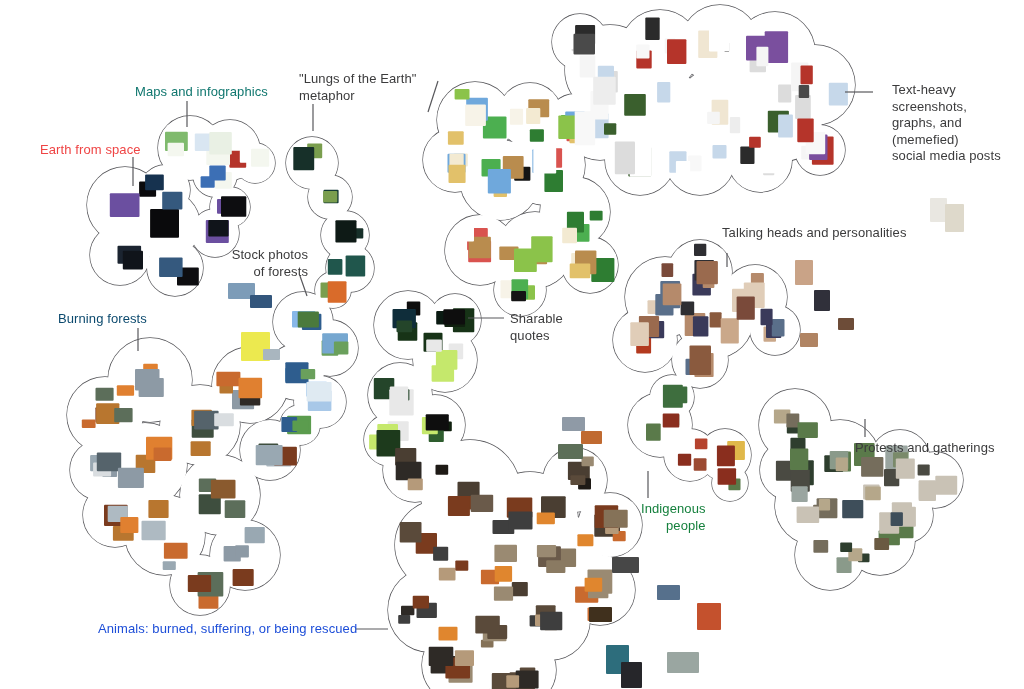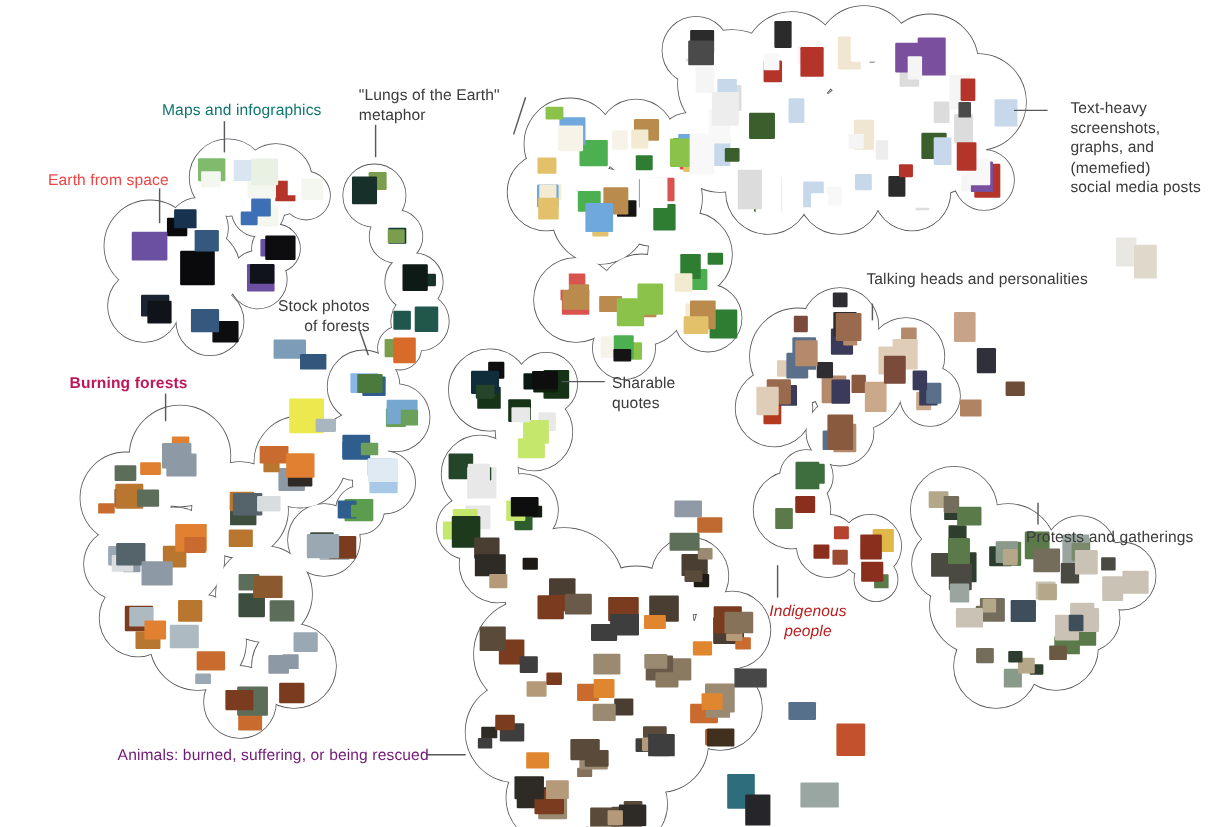--- a/index.html
+++ b/index.html
@@ -684,22 +684,22 @@
   <div id="labels">
       <div class="label" style="left: 40px; top: 142px; text-align: left; color: #ef4444;">Earth from space</div>
       <div class="label" style="left: 135px; top: 84px; text-align: center; color: #0f766e;">Maps and infographics</div>
       <div class="label" style="left: 299px; top: 71px; text-align: left; color: rgb(59, 59, 60);">"Lungs of the Earth"
 metaphor</div>
       <div class="label" style="left: 879px; top: 82px; text-align: left; color: rgb(59, 59, 60); margin-left: 13px;">Text-heavy screenshots,
 graphs, and (memefied)
 social media posts</div>
       <div class="label" style="left: 230px; top: 247px; width: 78px; text-align: right; color: rgb(59, 59, 60);">Stock photos
 of forests</div>
-      <div class="label" style="left: 58px; top: 311px; text-align: center; color: #be185d; font-weight: bold;">Burning forests</div>
+      <div class="label" style="left: 58px; top: 311px; text-align: center; color: #0c4a6e;">Burning forests</div>
       <div class="label" style="left: 510px; top: 311px; text-align: left; color: rgb(59, 59, 60);">Sharable
 quotes</div>
       <div class="label" style="left: 722px; top: 225px; text-align: left; color: rgb(59, 59, 60);">Talking heads and personalities</div>
       <div class="label" style="left: 855px; top: 402px; text-align: left; color: rgb(59, 59, 60); margin-top: 38px;">Protests and gatherings</div>
-      <div class="label" style="left: 641px; top: 501px; text-align: center; color: #b91c1c; font-style: italic;">Indigenous
+      <div class="label" style="left: 641px; top: 501px; text-align: right; color: #15803d;">Indigenous
 people</div>
-      <div class="label" style="left: 98px; top: 621px; text-align: left; color: #701a75;">Animals: burned, suffering, or being rescued</div>
+      <div class="label" style="left: 98px; top: 621px; text-align: left; color: #1d4ed8;">Animals: burned, suffering, or being rescued</div>
     </div>
 </div>
 
 </body></html>

